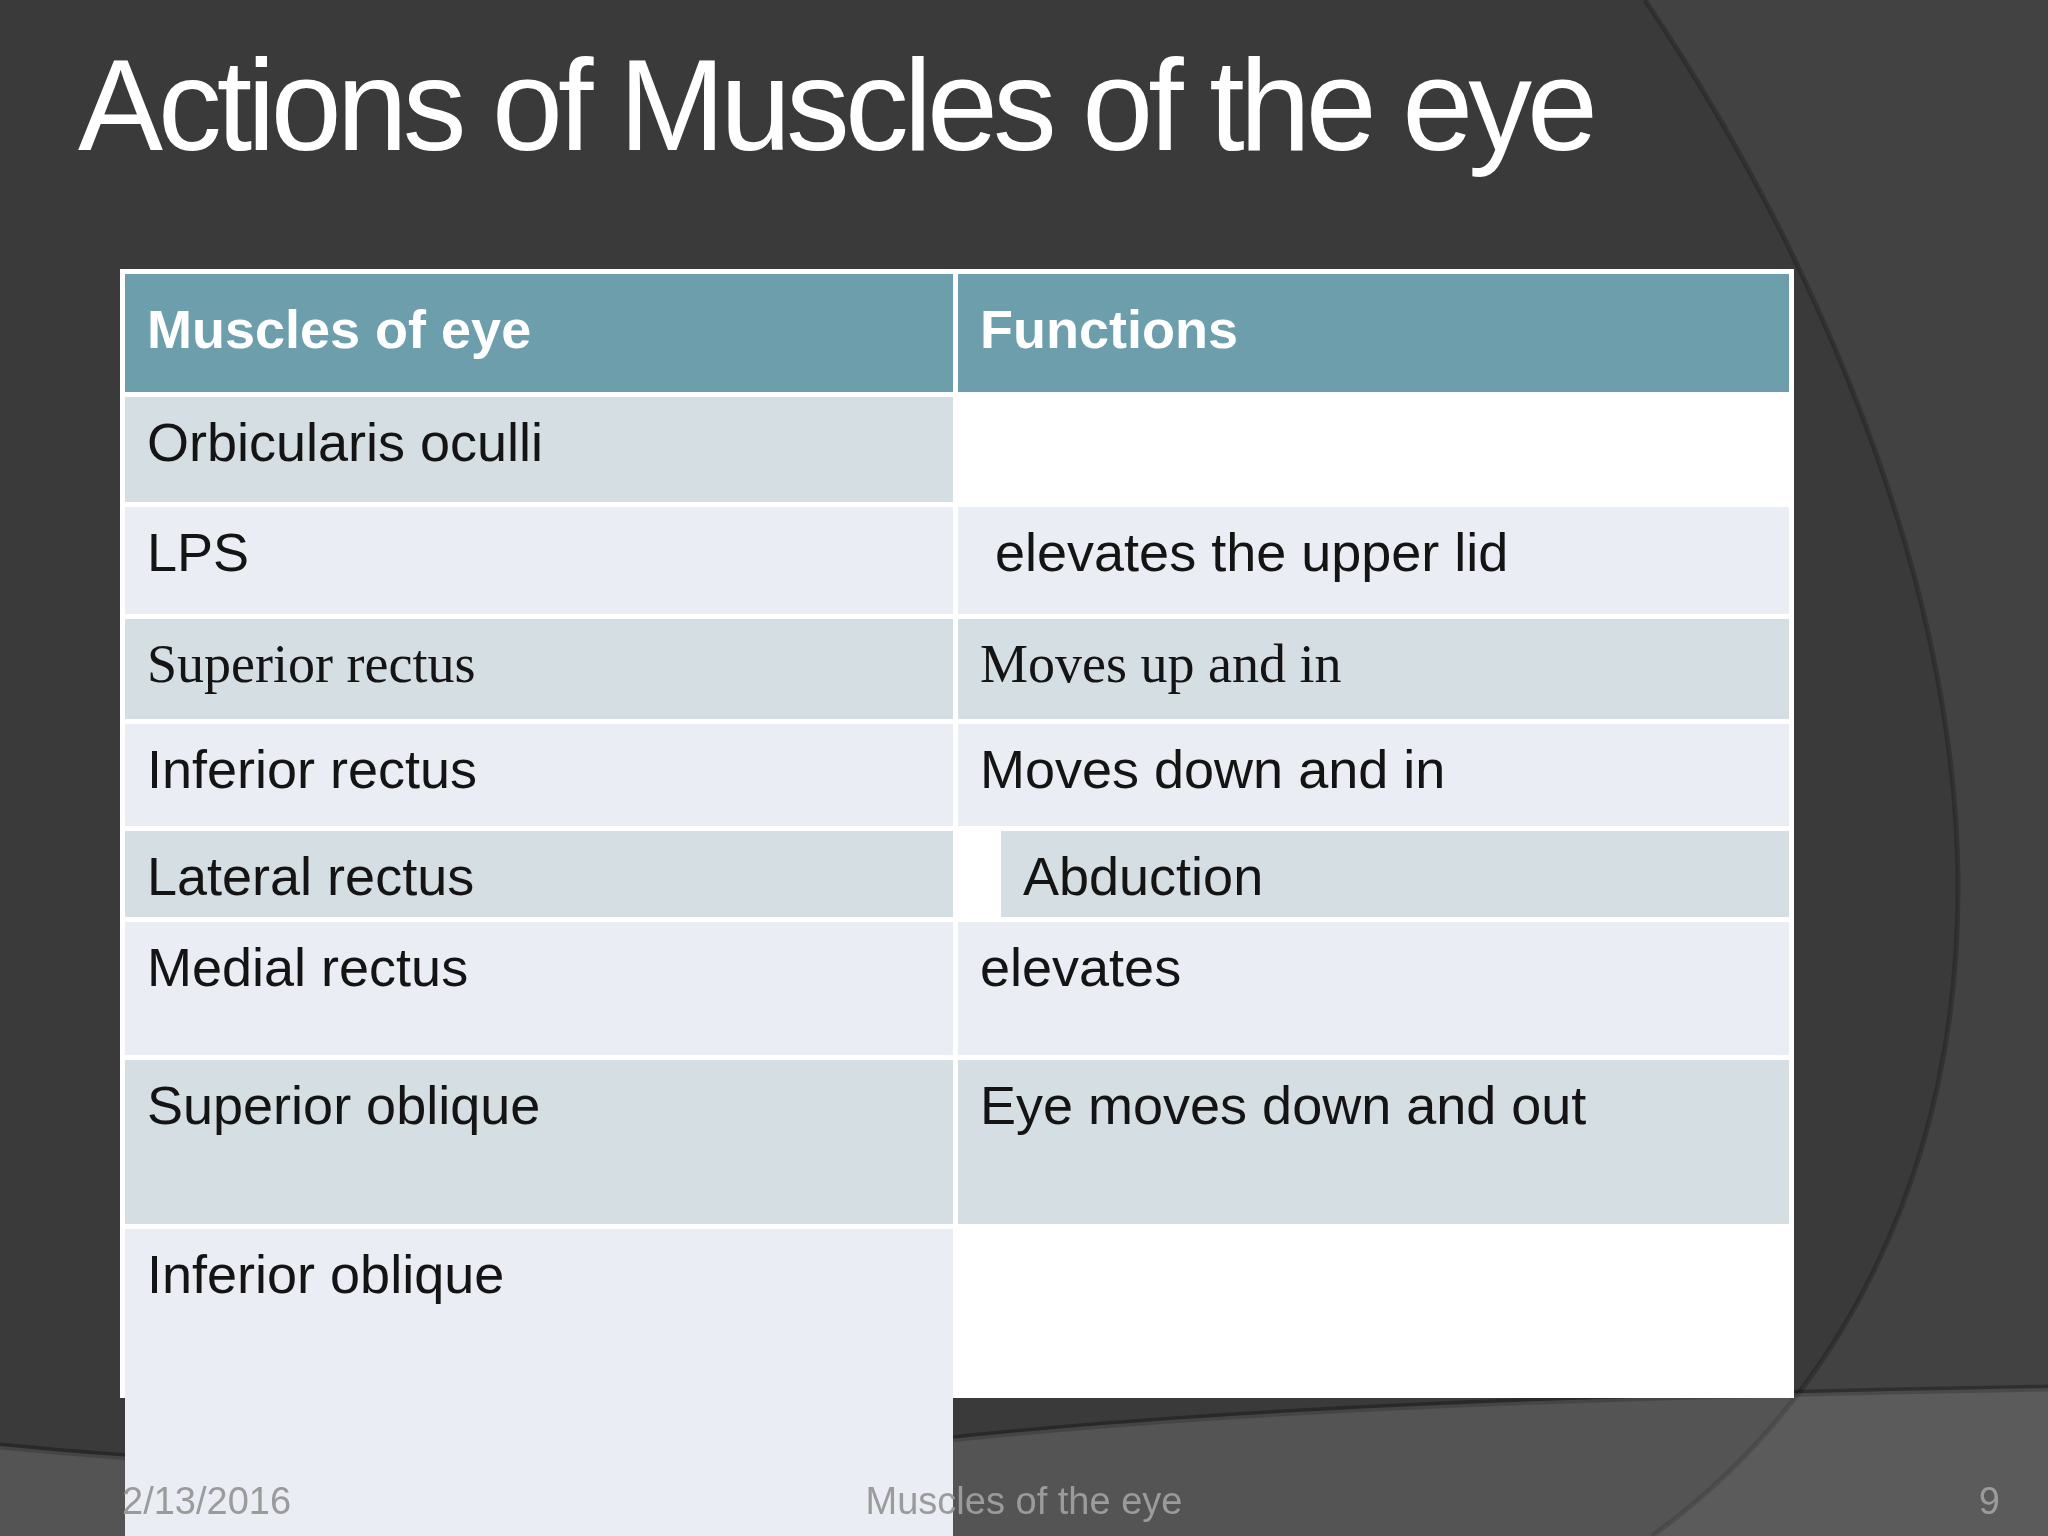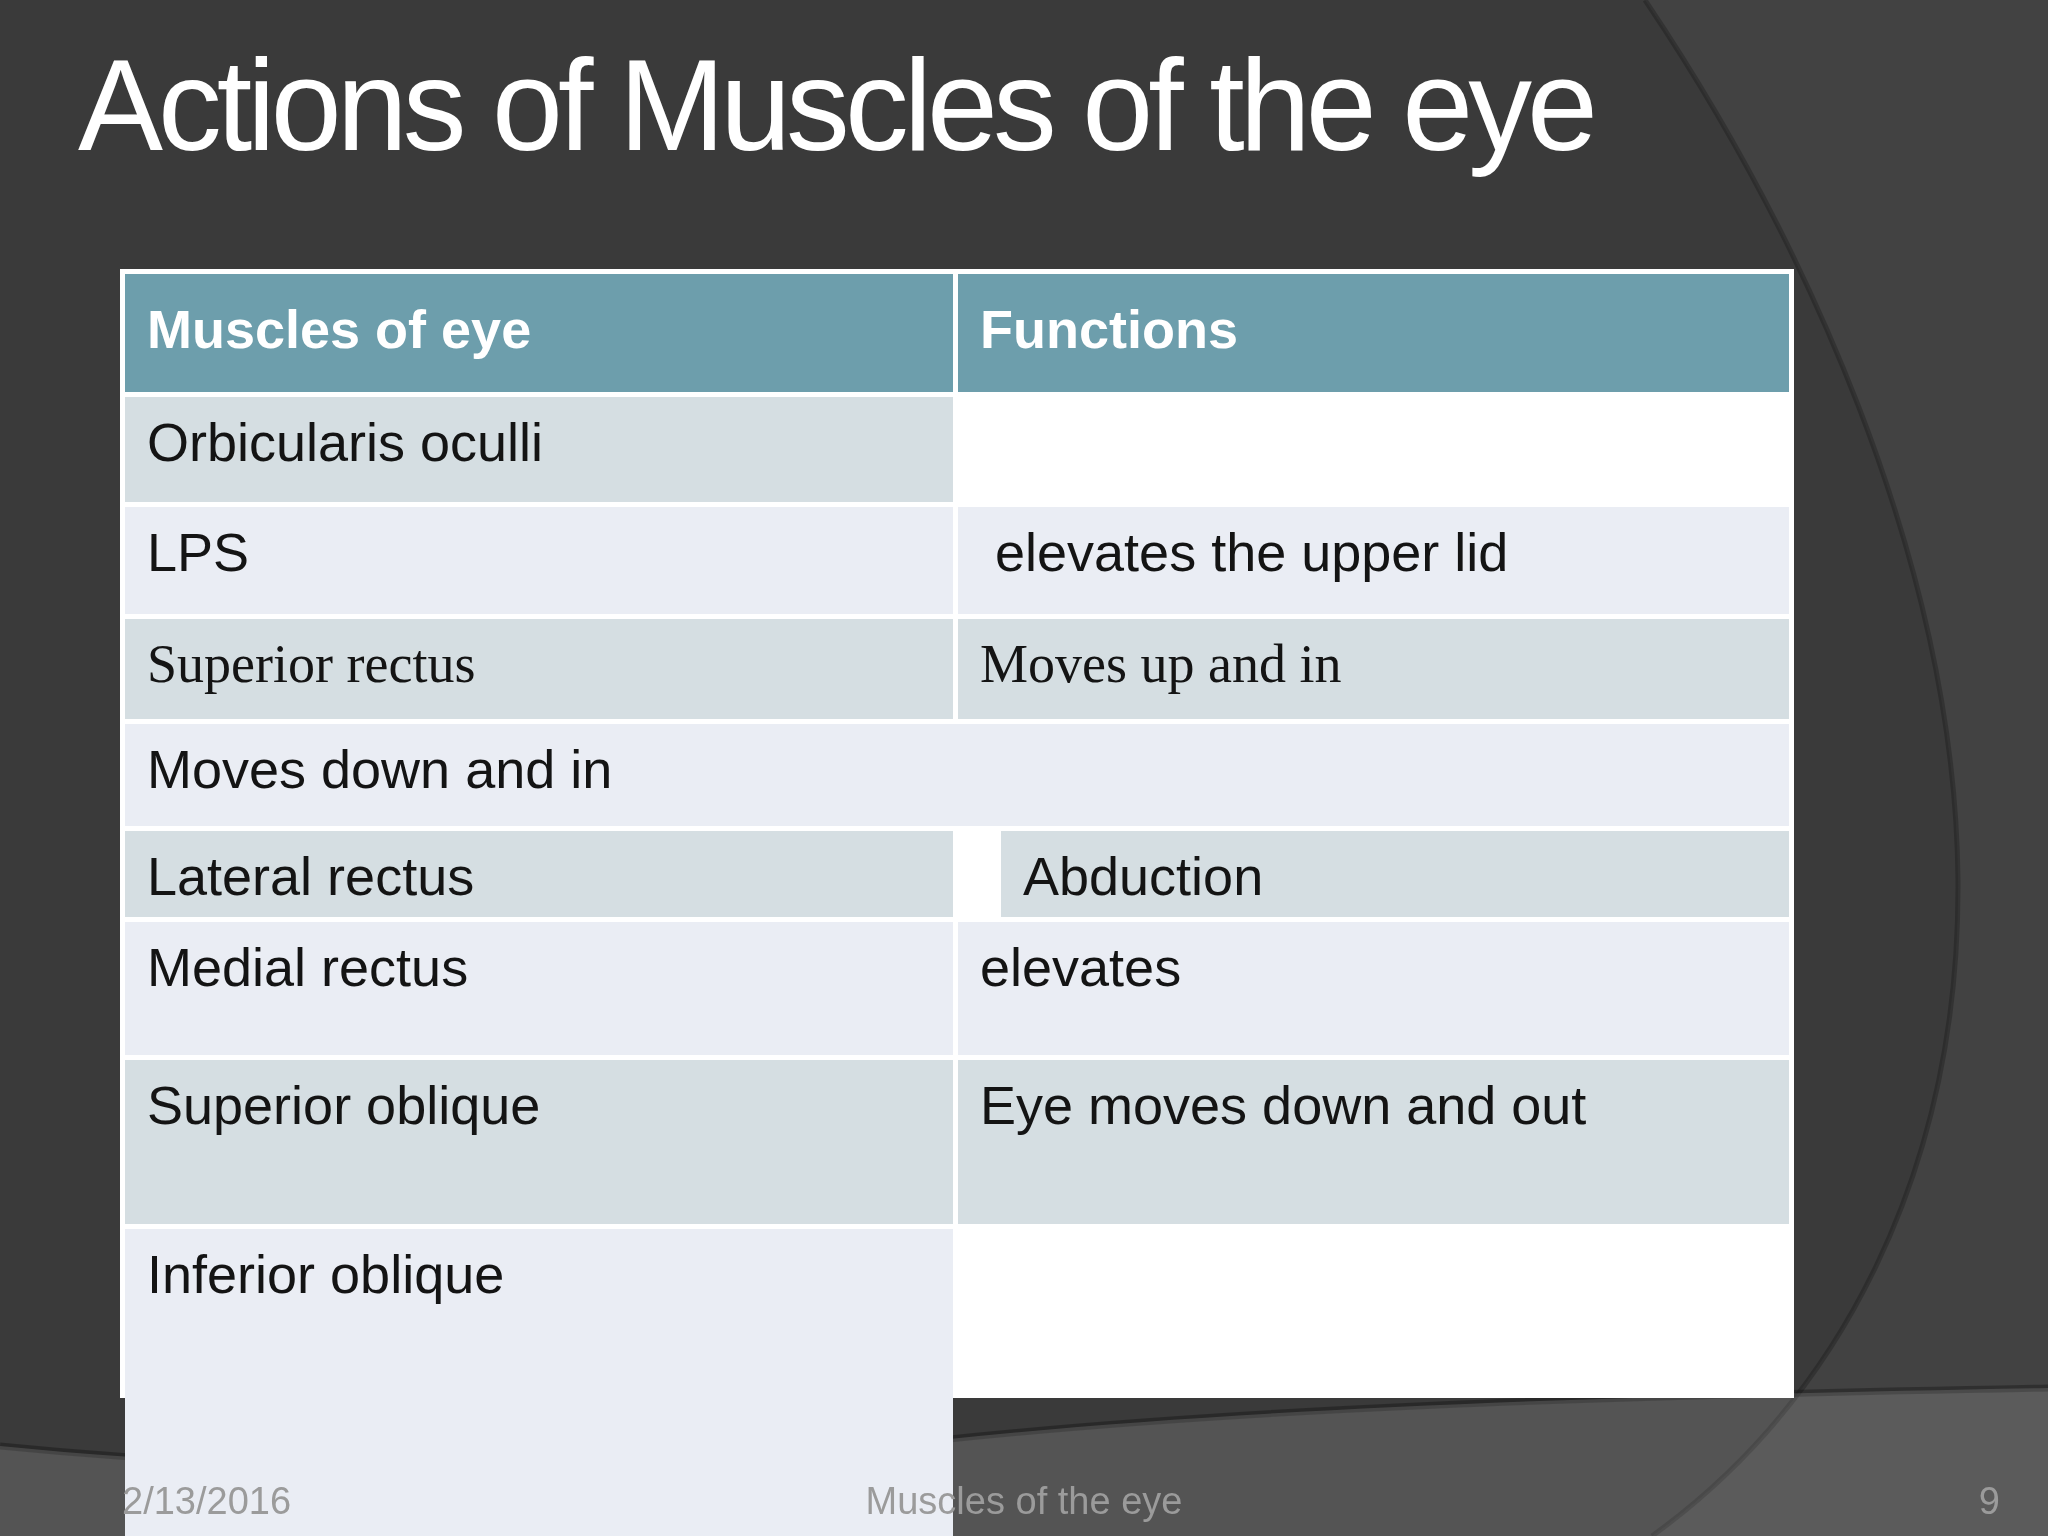--- a/index.html
+++ b/index.html
@@ -105,20 +105,21 @@
   </div>
     <div class="t-row body-row">
     <div class="t-cell c1">LPS</div>
     <div class="t-cell c2"> elevates the upper lid</div>
   </div>
     <div class="t-row body-row">
     <div class="t-cell c1">Superior rectus</div>
     <div class="t-cell c2">Moves up and in</div>
   </div>
     <div class="t-row body-row">
+    <div class="t-cell c1">Inferior rectus</div>
     <div class="t-cell c2">Moves down and in</div>
   </div>
     <div class="t-row body-row">
     <div class="t-cell c1">Lateral rectus</div>
     <div class="t-cell c2">Abduction</div>
   </div>
     <div class="t-row body-row">
     <div class="t-cell c1">Medial rectus</div>
     <div class="t-cell c2">elevates</div>
   </div>

